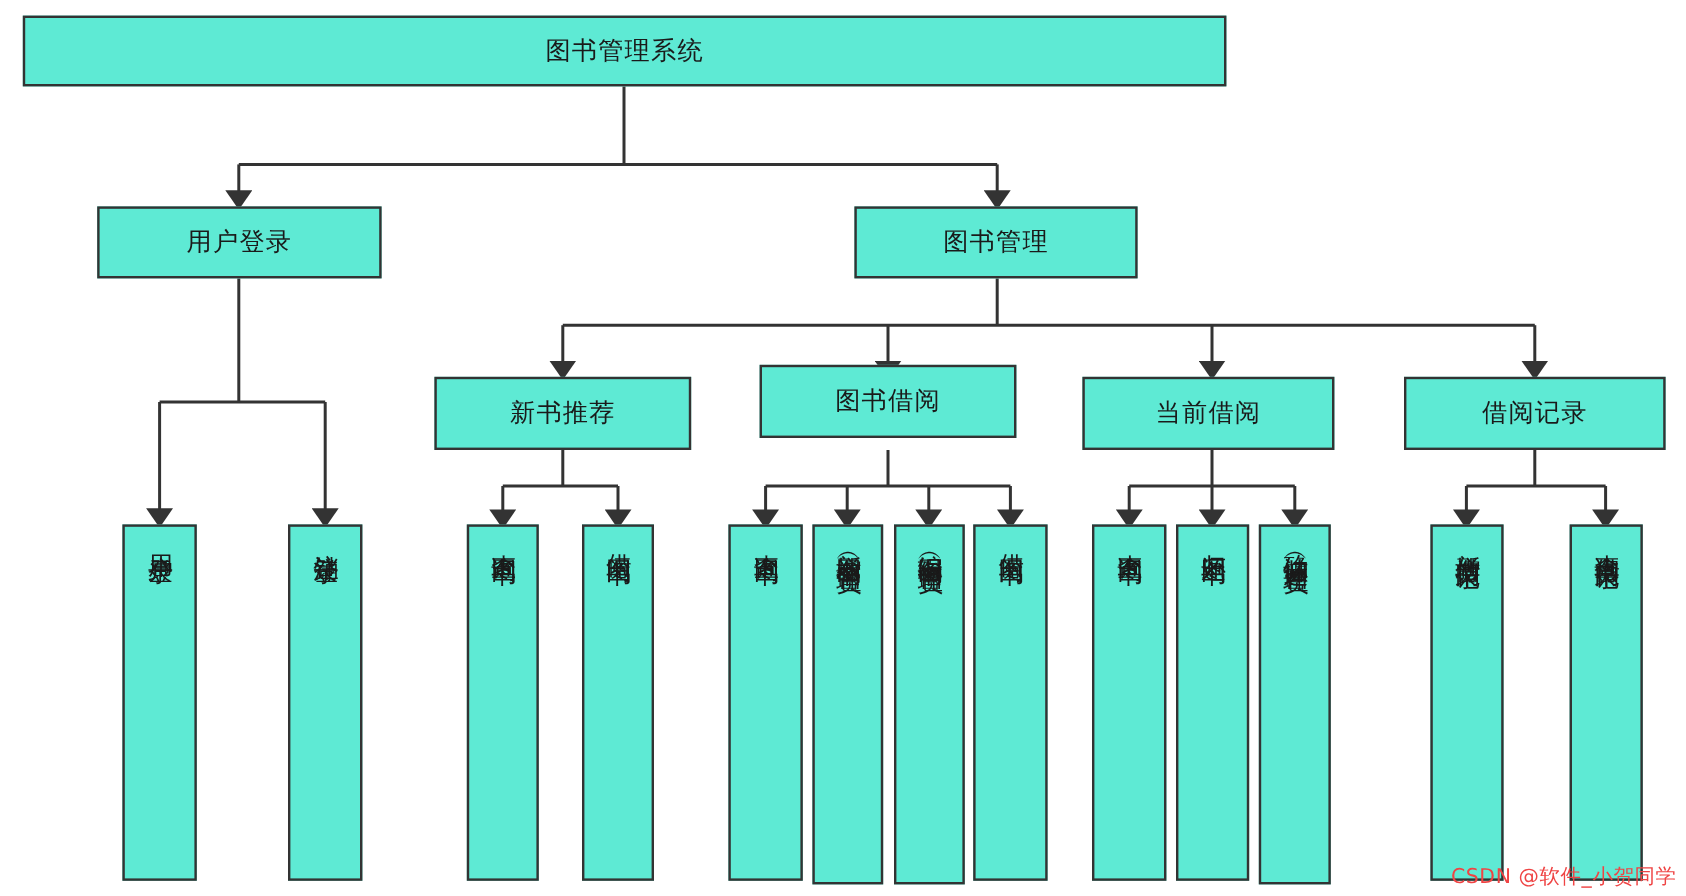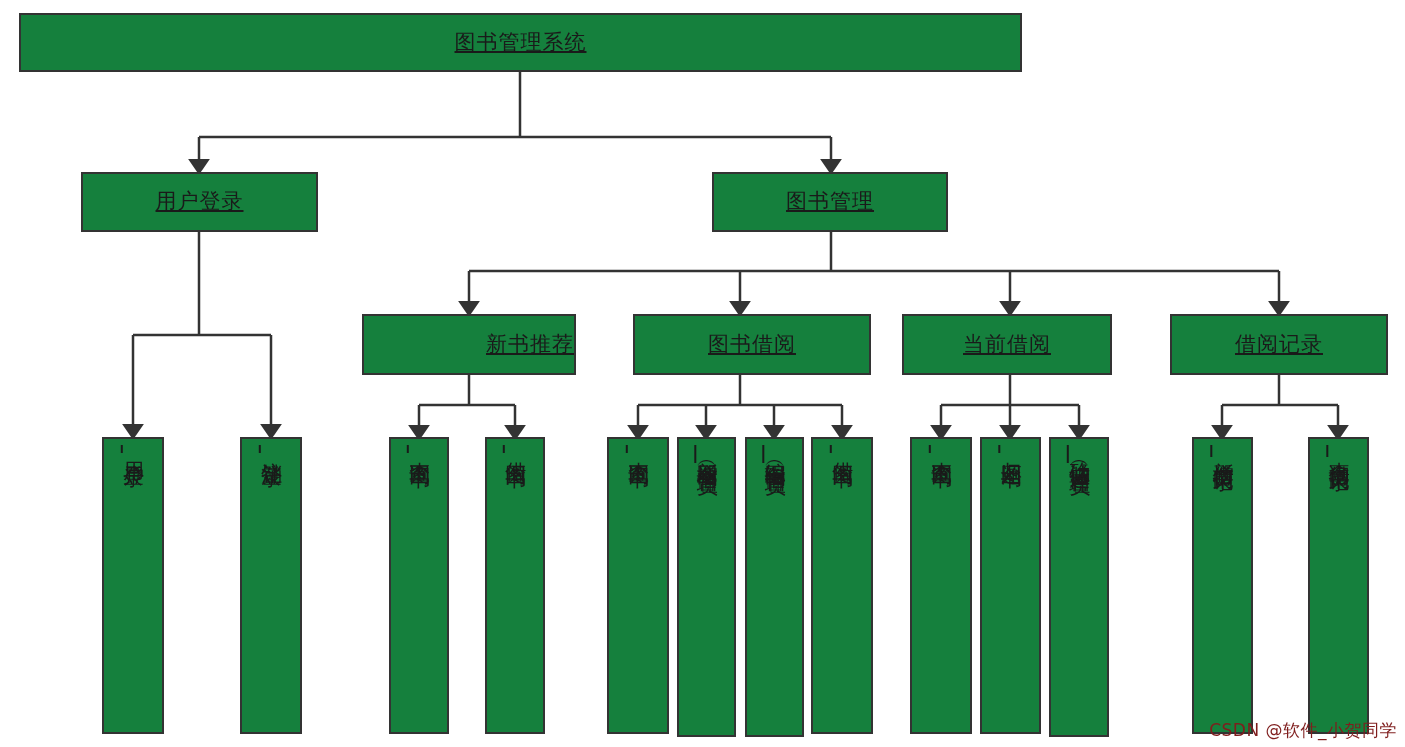--- a/index.html
+++ b/index.html
@@ -18,26 +18,25 @@
     position: absolute;
     left: 0;
     top: 0;
     width: 1405px;
     height: 747px;
   }
   .node-box {
     position: absolute;
     box-sizing: border-box;
     border: 2.5px solid #333333;
-    background: #15803d;
+    background: #5eead4;
     display: flex;
     align-items: center;
     justify-content: center;
     color: #1a1a1a;
-    text-decoration: underline;
   }
   .node-horizontal .node-label {
     font-size: 21px;
     line-height: 1.1;
     letter-spacing: 1px;
     white-space: nowrap;
   }
   .node-vertical {
     align-items: flex-start;
     padding-top: 6px;
@@ -57,21 +56,21 @@
     top: 0;
     width: 1405px;
     height: 747px;
     pointer-events: none;
   }
   .watermark {
     position: absolute;
     right: 8px;
     bottom: 5px;
     font-size: 17px;
-    color: #7f1d1d;
+    color: #ef4444;
     white-space: nowrap;
     letter-spacing: 0.5px;
   }
 </style>
 </head>
 <body>
 
 <div id="chart-root">
 
   <svg class="conn-layer" viewBox="0 0 1405 747" width="1405" height="747" xmlns="http://www.w3.org/2000/svg">
@@ -128,24 +127,24 @@
     <span class="node-label">图书管理系统</span>
   </div>
 
   <div class="node-box node-horizontal" style="left:81px; top:172px; width:237px; height:60px;">
     <span class="node-label">用户登录</span>
   </div>
   <div class="node-box node-horizontal" style="left:712px; top:172px; width:236px; height:60px;">
     <span class="node-label">图书管理</span>
   </div>
 
-  <div class="node-box node-horizontal" style="left:362px; top:314px; width:214px; height:61px;justify-content:flex-end;">
+  <div class="node-box node-horizontal" style="left:362px; top:314px; width:214px; height:61px;">
     <span class="node-label">新书推荐</span>
   </div>
-  <div class="node-box node-horizontal" style="left:633px; top:314px; width:238px; height:61px;text-align:center;">
+  <div class="node-box node-horizontal" style="left:633px; top:304px; width:214px; height:61px;text-align:center;">
     <span class="node-label">图书借阅</span>
   </div>
   <div class="node-box node-horizontal" style="left:902px; top:314px; width:210px; height:61px;">
     <span class="node-label">当前借阅</span>
   </div>
   <div class="node-box node-horizontal" style="left:1170px; top:314px; width:218px; height:61px;align-items:center;">
     <span class="node-label">借阅记录</span>
   </div>
 
   <div class="node-box node-vertical" style="left:102px; top:437px; width:62px; height:297px;">

